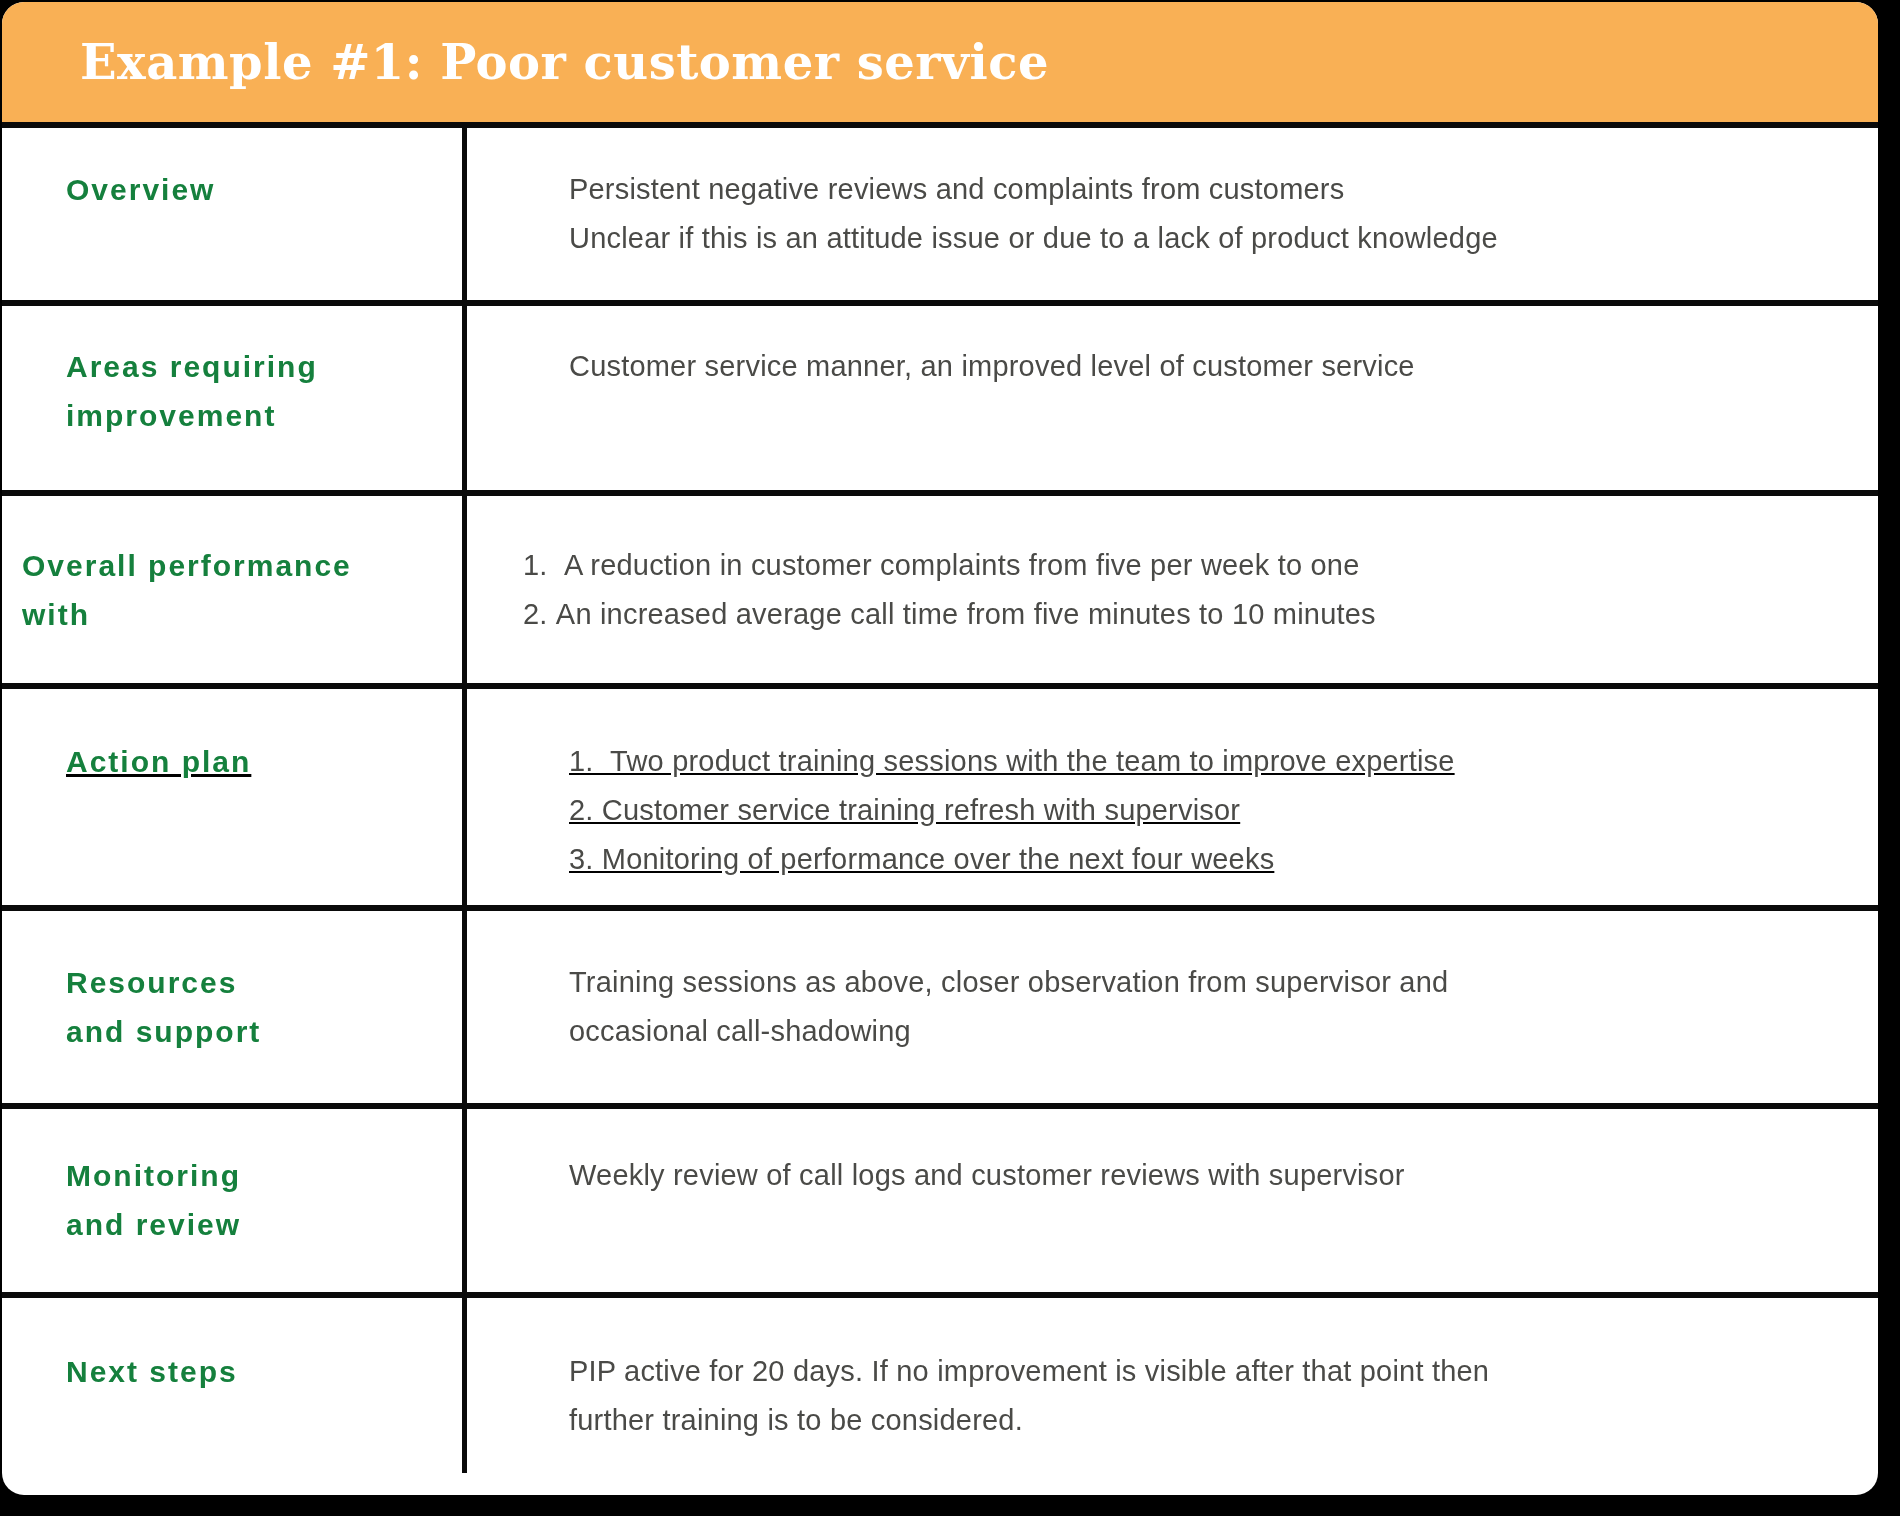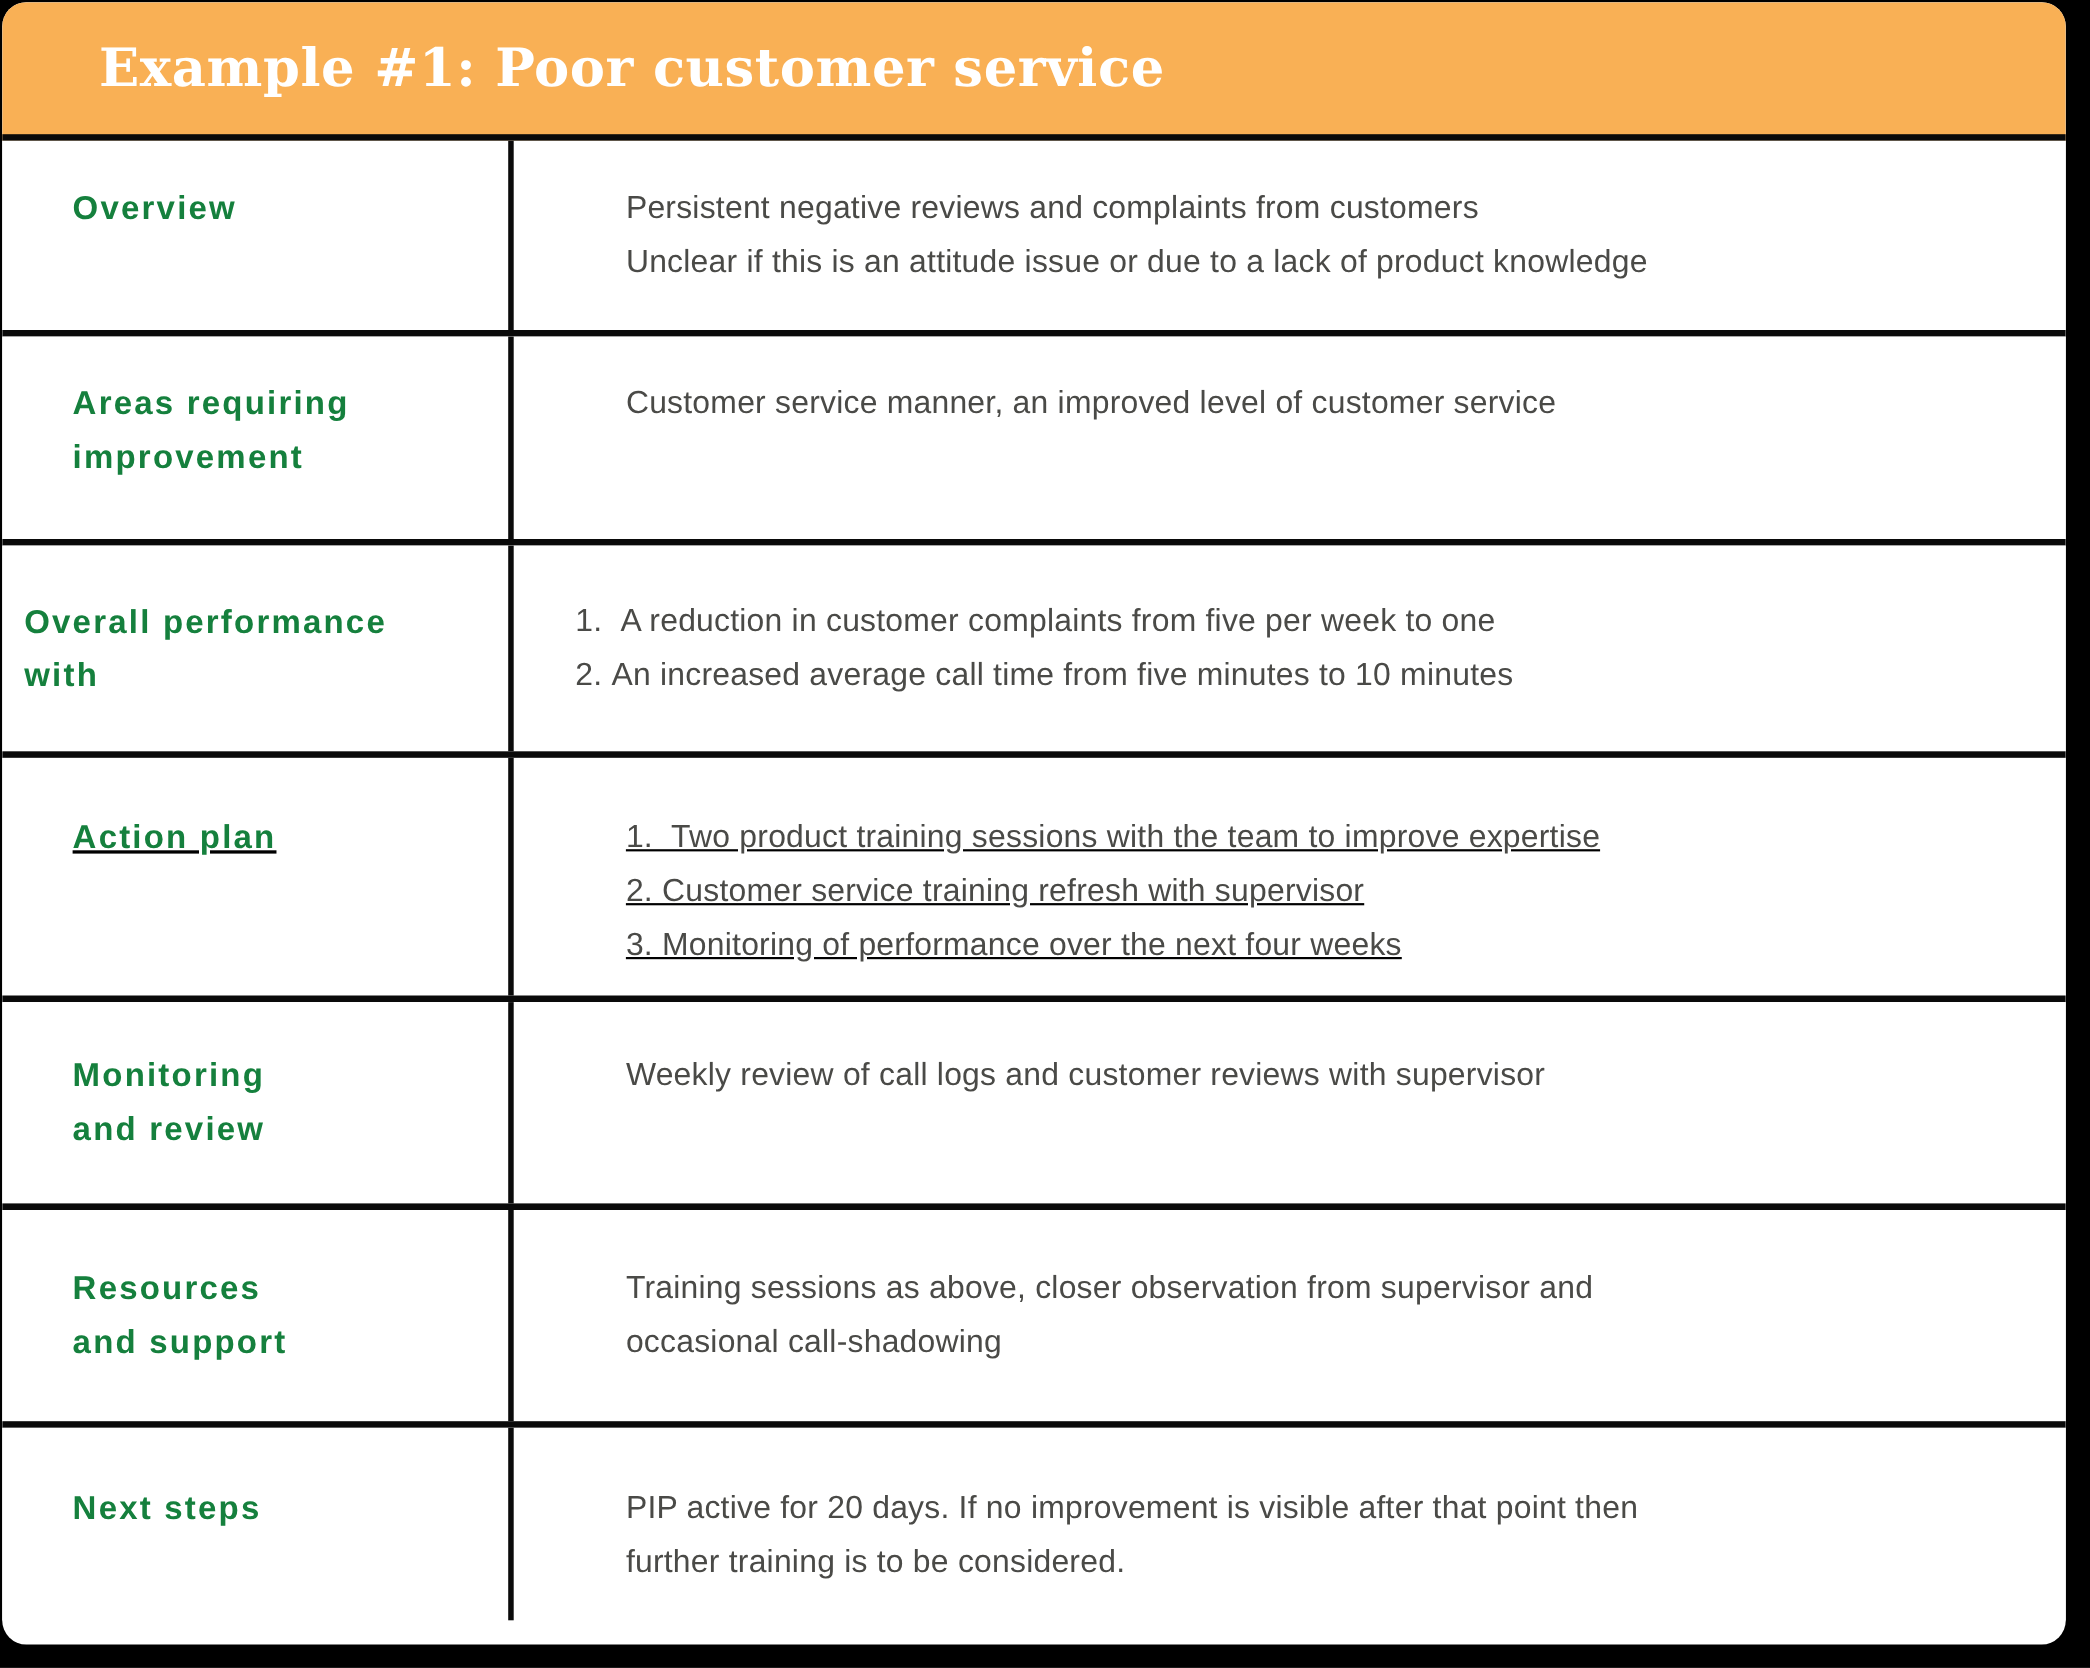--- a/index.html
+++ b/index.html
@@ -31,21 +31,21 @@
   .card-header {
     height: 120px;
     background: #f9b055;
     border-bottom: 6px solid #0a0a0a;
     display: flex;
     align-items: center;
     padding-left: 72px;
     box-sizing: content-box;
   }
   .card-title {
-    margin: 16px;
+    margin: 6px;
     font-family: "DejaVu Serif", serif;
     font-weight: bold;
     font-size: 48px;
     letter-spacing: 0.5px;
     color: #ffffff;
     white-space: nowrap;
   }
   .pip-table {
     width: 100%;
   }
@@ -148,38 +148,38 @@
         <div class="cell cell-label">
           <div class="label-line">Action plan</div>
         </div>
         <div class="cell cell-content">
           <div class="content-line">1.&nbsp;&nbsp;Two product training sessions with the team to improve expertise</div>
           <div class="content-line">2.&nbsp;Customer service training refresh with supervisor</div>
           <div class="content-line">3.&nbsp;Monitoring of performance over the next four weeks</div>
         </div>
       </div>
 
-      <div class="row r6">
-        <div class="cell cell-label">
-          <div class="label-line">Monitoring</div>
-          <div class="label-line">and review</div>
-        </div>
-        <div class="cell cell-content">
-          <div class="content-line">Weekly review of call logs and customer reviews with supervisor</div>
-        </div>
-      </div>
-
       <div class="row r5">
         <div class="cell cell-label">
           <div class="label-line">Resources</div>
           <div class="label-line">and support</div>
         </div>
         <div class="cell cell-content">
           <div class="content-line">Training sessions as above, closer observation from supervisor and</div>
           <div class="content-line">occasional call-shadowing</div>
+        </div>
+      </div>
+
+      <div class="row r6">
+        <div class="cell cell-label">
+          <div class="label-line">Monitoring</div>
+          <div class="label-line">and review</div>
+        </div>
+        <div class="cell cell-content">
+          <div class="content-line">Weekly review of call logs and customer reviews with supervisor</div>
         </div>
       </div>
 
       <div class="row r7">
         <div class="cell cell-label">
           <div class="label-line">Next steps</div>
         </div>
         <div class="cell cell-content">
           <div class="content-line">PIP active for 20 days. If no improvement is visible after that point then</div>
           <div class="content-line">further training is to be considered.</div>

